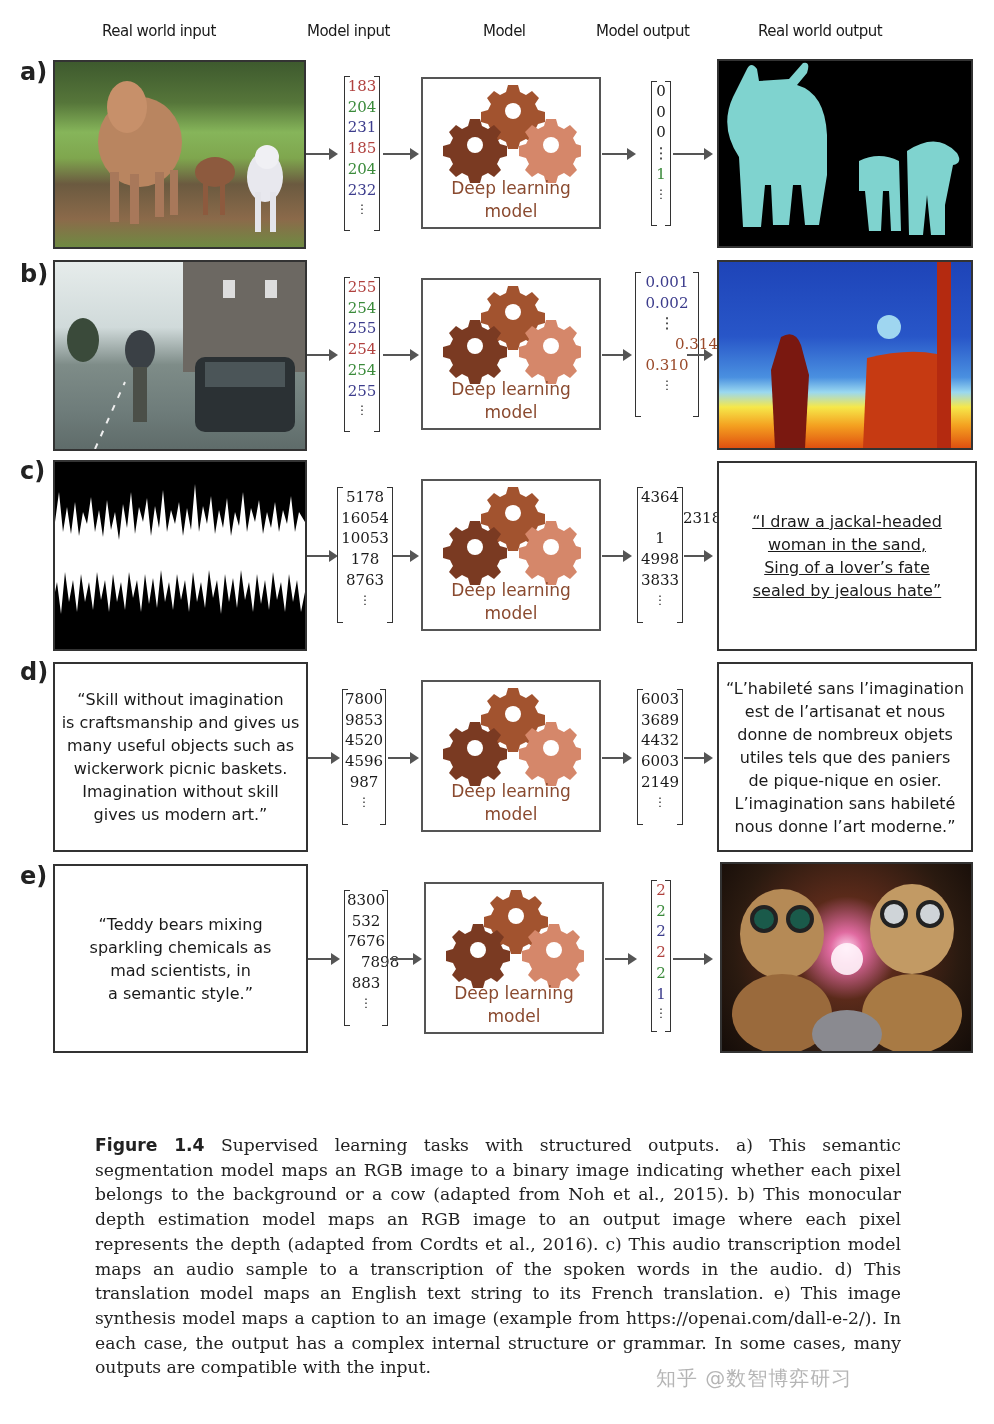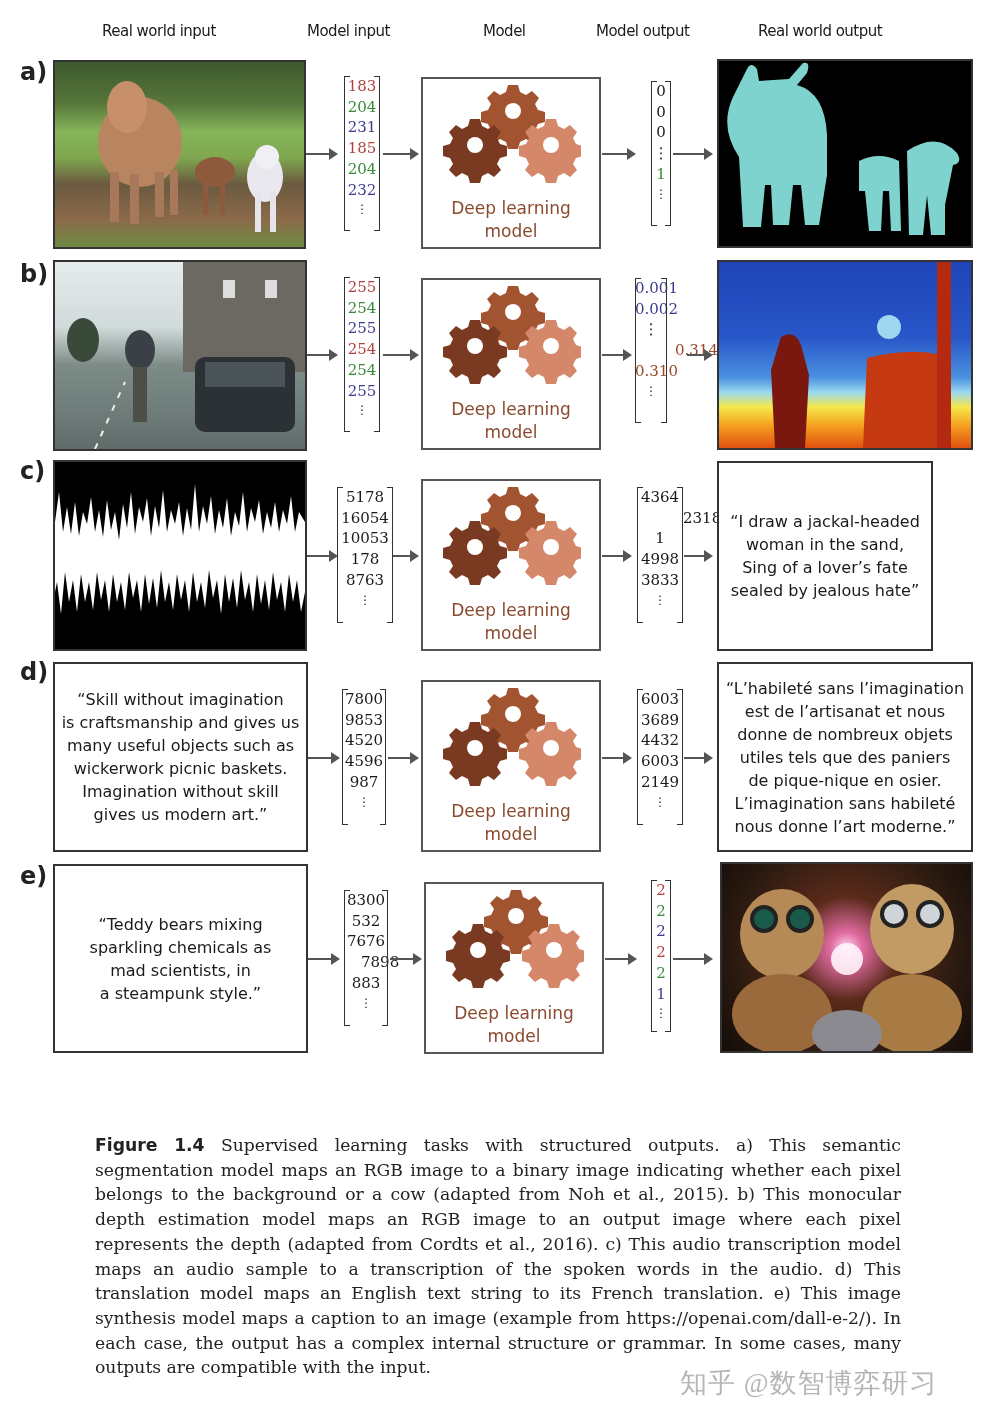--- a/index.html
+++ b/index.html
@@ -6,28 +6,28 @@
   body { width:994px; height:1424px; position:relative; overflow:hidden; font-family:"DejaVu Sans", sans-serif; color:#1a1a1a; }
   .col-header { position:absolute; top:22px; font-size:15px; letter-spacing:-0.5px; color:#1a1a1a; white-space:nowrap; }
   .row-label { position:absolute; left:20px; font-size:24px; font-weight:bold; color:#222; }
   .frame { position:absolute; border:2px solid #333; box-sizing:border-box; overflow:hidden; }
   .textbox { position:absolute; border:2px solid #333; box-sizing:border-box; background:#fff; display:flex; align-items:center; justify-content:center; text-align:center; font-size:16px; line-height:23px; color:#1a1a1a; padding:6px; white-space:pre-line; }
   .vec { position:absolute; box-sizing:border-box; font-family:"DejaVu Serif", serif; font-size:15px; line-height:20.7px; text-align:center; }
   .vec::before, .vec::after { content:""; position:absolute; top:0; bottom:0; width:5px; border-top:1.5px solid #333; border-bottom:1.5px solid #333; }
   .vec::before { left:0; border-left:1.5px solid #333; }
   .vec::after { right:0; border-right:1.5px solid #333; }
   .vdots { display:block; line-height:10px; font-size:12px; padding-top:4px; }
-  .model-box { position:absolute; width:180px; height:172px; border:2px solid #555; box-sizing:border-box; background:#fff; }
+  .model-box { position:absolute; width:180px; height:152px; border:2px solid #555; box-sizing:border-box; background:#fff; }
   .model-box svg { position:absolute; left:18px; top:4px; }
   .model-label { position:absolute; left:0; right:0; bottom:4px; text-align:center; font-size:17px; line-height:23px; color:#8a4a2f; white-space:pre-line; }
   .arrow { position:absolute; height:2px; background:#555; }
   .arrow::after { content:""; position:absolute; right:-2px; top:-5px; border-left:9px solid #555; border-top:6px solid transparent; border-bottom:6px solid transparent; }
   .caption { position:absolute; left:95px; top:1133px; width:806px; font-family:"DejaVu Serif", serif; font-size:17.2px; line-height:24.7px; color:#222; text-align:justify; }
   .caption b { font-family:"DejaVu Sans", sans-serif; font-weight:bold; }
-  .watermark { position:absolute; left:680px; top:1365px; font-size:27px; color:rgba(120,120,120,0.55); letter-spacing:1px;font-family:Liberation Serif, serif; }
+  .watermark { position:absolute; left:656px; top:1365px; font-size:20px; color:rgba(120,120,120,0.55); letter-spacing:1px; }
 </style>
 </head>
 <body>
 
 <div class="col-header" style="left:102px;">Real world input</div>
 <div class="col-header" style="left:307px;">Model input</div>
 <div class="col-header" style="left:483px;">Model</div>
 <div class="col-header" style="left:596px;">Model output</div>
 <div class="col-header" style="left:758px;">Real world output</div>
 
@@ -139,21 +139,21 @@
       </g>
     <g transform="translate(110,62)">
         <path fill="#d5876a" d="M-5,-26 h10 l2,7 l6,3 l6,-4 l7,7 l-4,6 l3,6 l7,2 v10 l-7,2 l-3,6 l4,6 l-7,7 l-6,-4 l-6,3 l-2,7 h-10 l-2,-7 l-6,-3 l-6,4 l-7,-7 l4,-6 l-3,-6 l-7,-2 v-10 l7,-2 l3,-6 l-4,-6 l7,-7 l6,4 l6,-3 z"></path>
         <circle r="8" fill="#fff"></circle>
       </g>
   </svg>
   <div class="model-label">Deep learning
 model</div>
 </div>
 <div class="arrow" style="left:602px; top:354px; width:28px;"></div>
-<div class="vec" style="left:635px; top:278px; width:32px; height:145px;">
+<div class="vec" style="left:635px; top:272px; width:64px; height:145px;">
   <span style="color:#3c3c8c; display:block;">0.001</span>
   <span style="color:#3c3c8c; display:block;">0.002</span>
   <span style="display:block;">⋮</span>
   <span style="color:#9a4a2a; display:block;padding-left:40px;">0.314</span>
   <span style="color:#9a4a2a; display:block;">0.310</span>
   <span class="vdots">⋮</span>
 </div>
 <div class="arrow" style="left:687px; top:354px; width:24px;"></div>
 <div class="frame" style="left:717px; top:260px; width:256px; height:190px; background:linear-gradient(180deg,#1e44b8 0%,#2856c8 40%,#4a90e0 62%,#9ad8f0 70%,#f6e84a 78%,#f4a020 88%,#e05010 100%);">
   <svg width="252" height="186" viewBox="0 0 252 186">
@@ -200,21 +200,21 @@
 <div class="arrow" style="left:602px; top:555px; width:28px;"></div>
 <div class="vec" style="left:637px; top:487px; width:46px; height:136px;">
   <span style="display:block;">4364</span>
   <span style="display:block;margin-left:46px;">2318</span>
   <span style="display:block;">1</span>
   <span style="display:block;">4998</span>
   <span style="display:block;">3833</span>
   <span class="vdots">⋮</span>
 </div>
 <div class="arrow" style="left:684px; top:555px; width:27px;"></div>
-<div class="textbox" style="left:717px; top:461px; width:216px; height:190px;">“I draw a jackal-headed
+<div class="textbox" style="left:717px; top:461px; width:260px; height:190px;text-decoration:underline;">“I draw a jackal-headed
 woman in the sand,
 Sing of a lover’s fate
 sealed by jealous hate”</div>
 
 <div class="textbox" style="left:53px; top:662px; width:255px; height:190px;">“Skill without imagination
 is craftsmanship and gives us
 many useful objects such as
 wickerwork picnic baskets.
 Imagination without skill
 gives us modern art.”</div>
@@ -260,21 +260,21 @@
 est de l’artisanat et nous
 donne de nombreux objets
 utiles tels que des paniers
 de pique-nique en osier.
 L’imagination sans habileté
 nous donne l’art moderne.”</div>
 
 <div class="textbox" style="left:53px; top:864px; width:255px; height:189px;">“Teddy bears mixing
 sparkling chemicals as
 mad scientists, in
-a steampunk style.”</div>
+a semantic style.”</div>
 <div class="arrow" style="left:308px; top:958px; width:30px;"></div>
 <div class="vec" style="left:344px; top:890px; width:44px; height:136px;">
   <span style="display:block;">8300</span>
   <span style="display:block;">532</span>
   <span style="display:block;">7676</span>
   <span style="display:block;padding-left:17px;">7898</span>
   <span style="display:block;">883</span>
   <span class="vdots">⋮</span>
 </div>
 <div class="arrow" style="left:390px; top:958px; width:30px;"></div>

